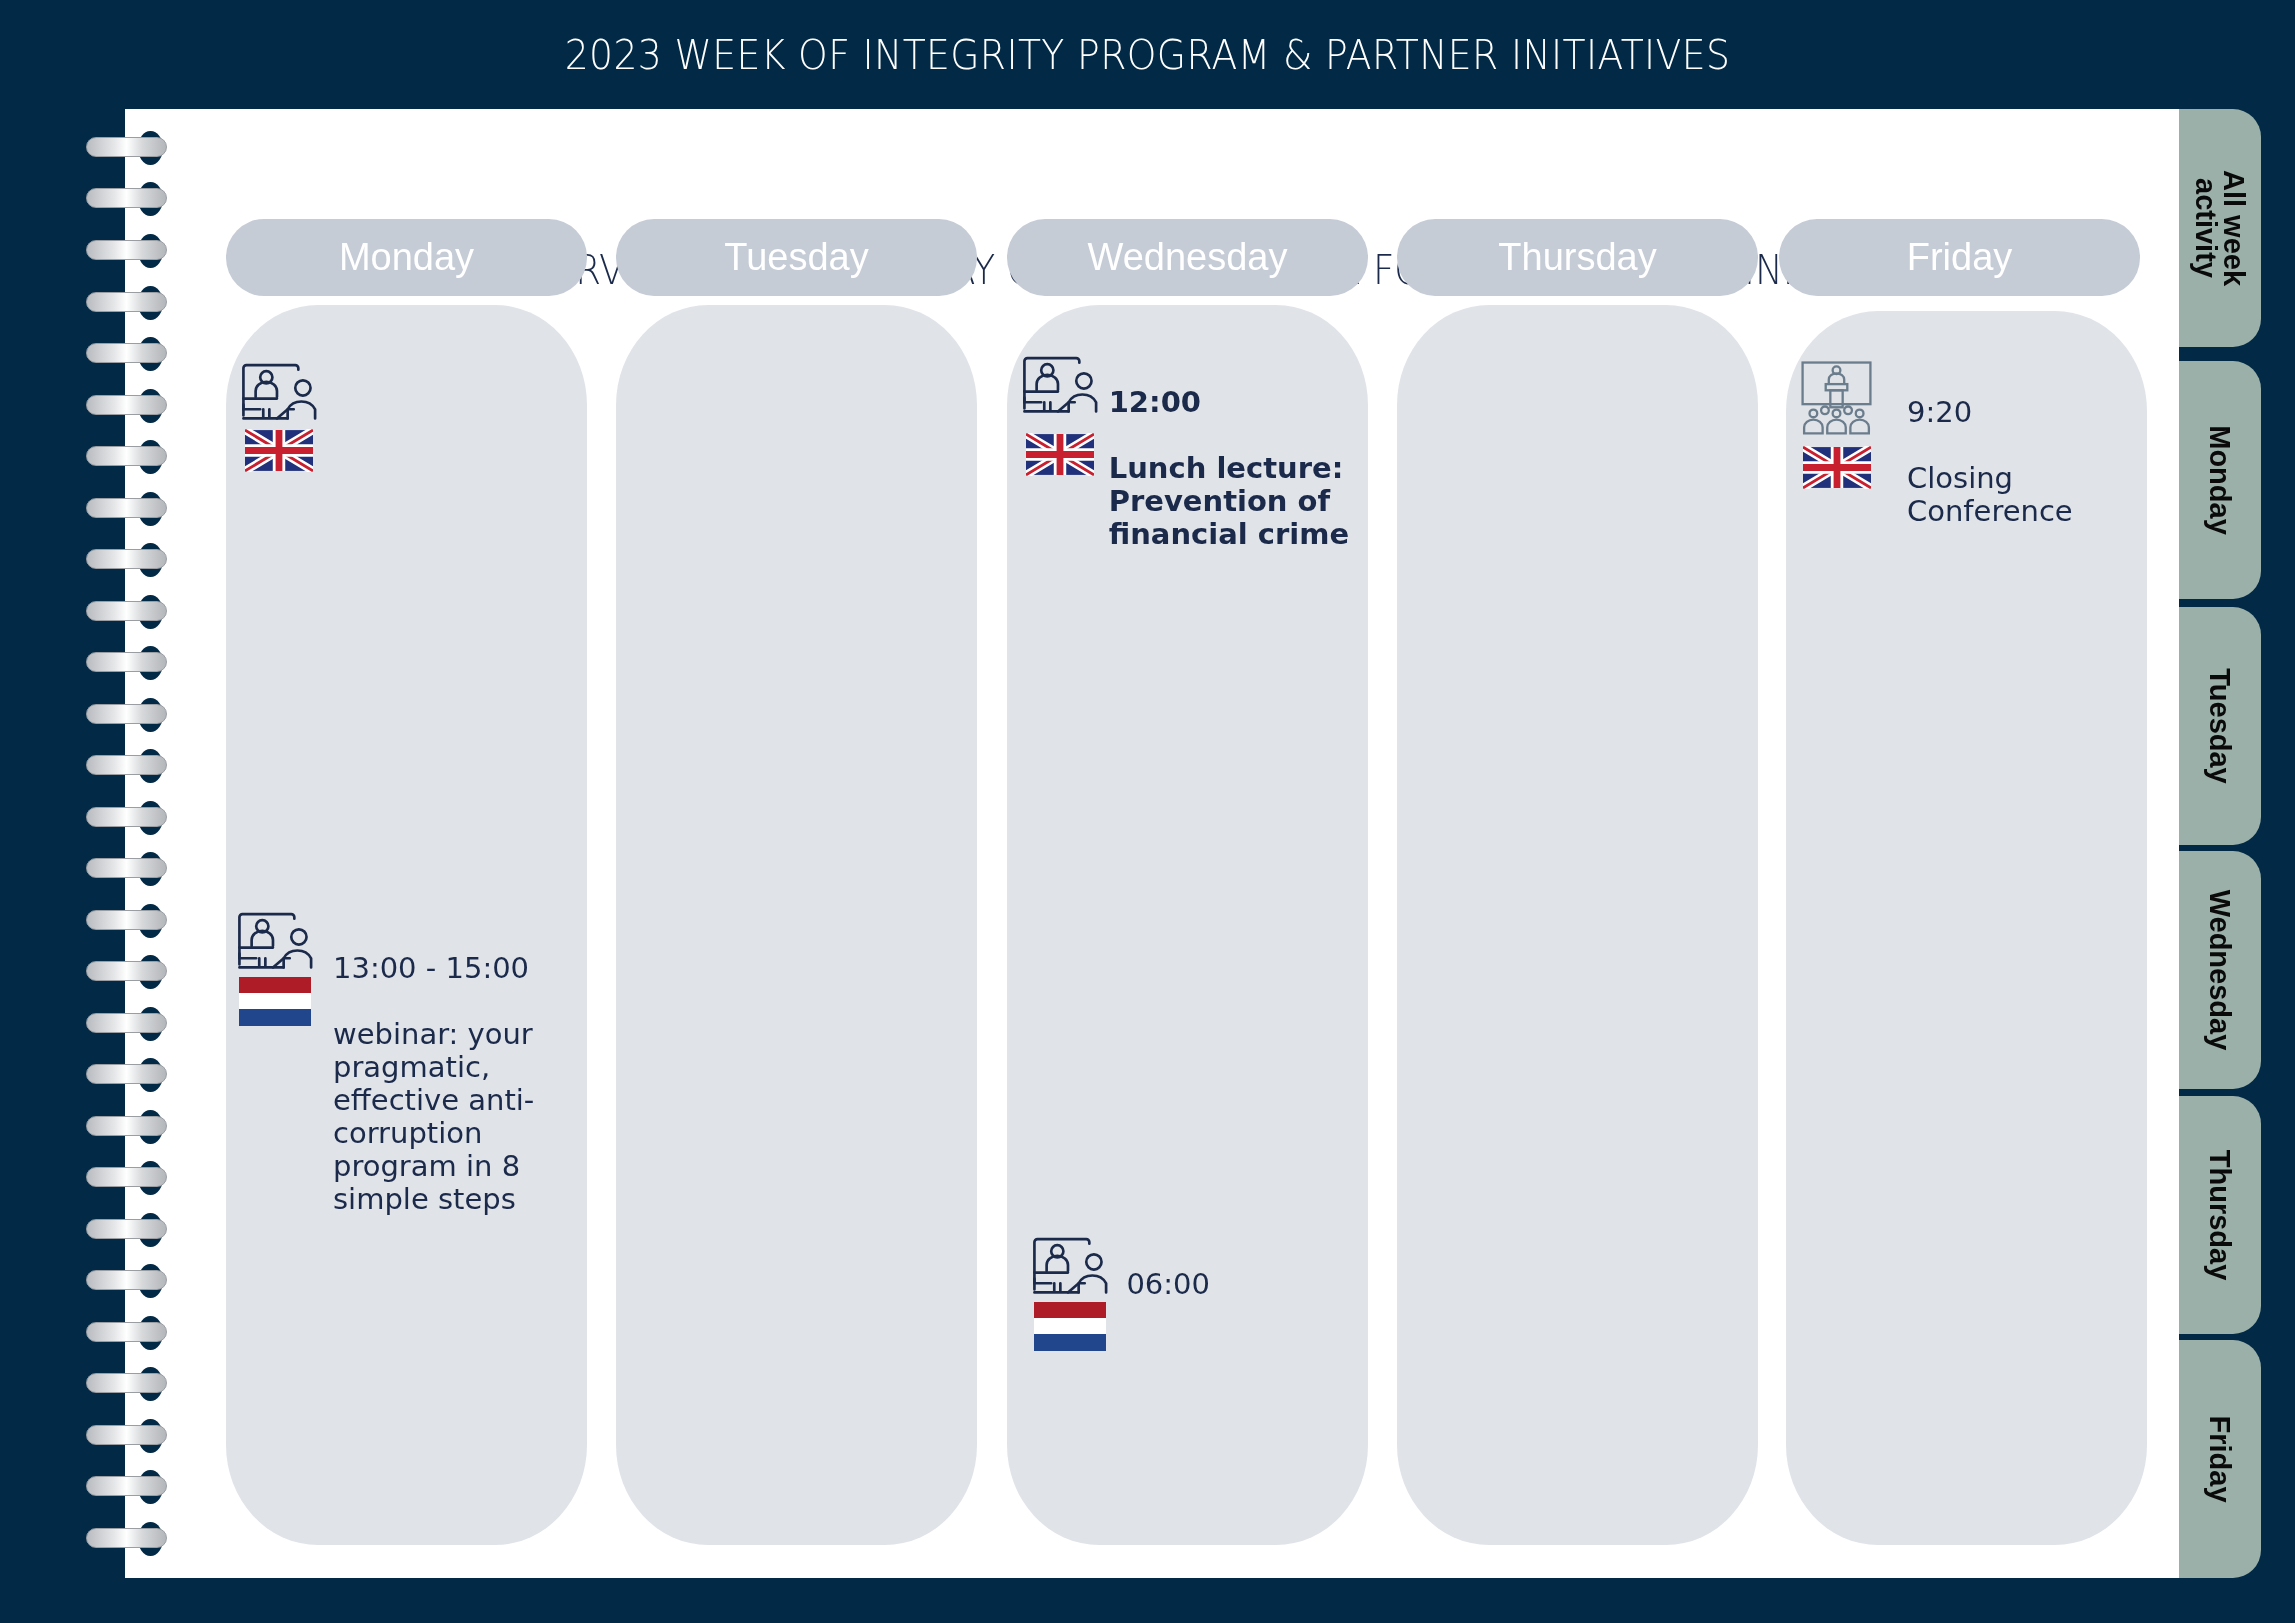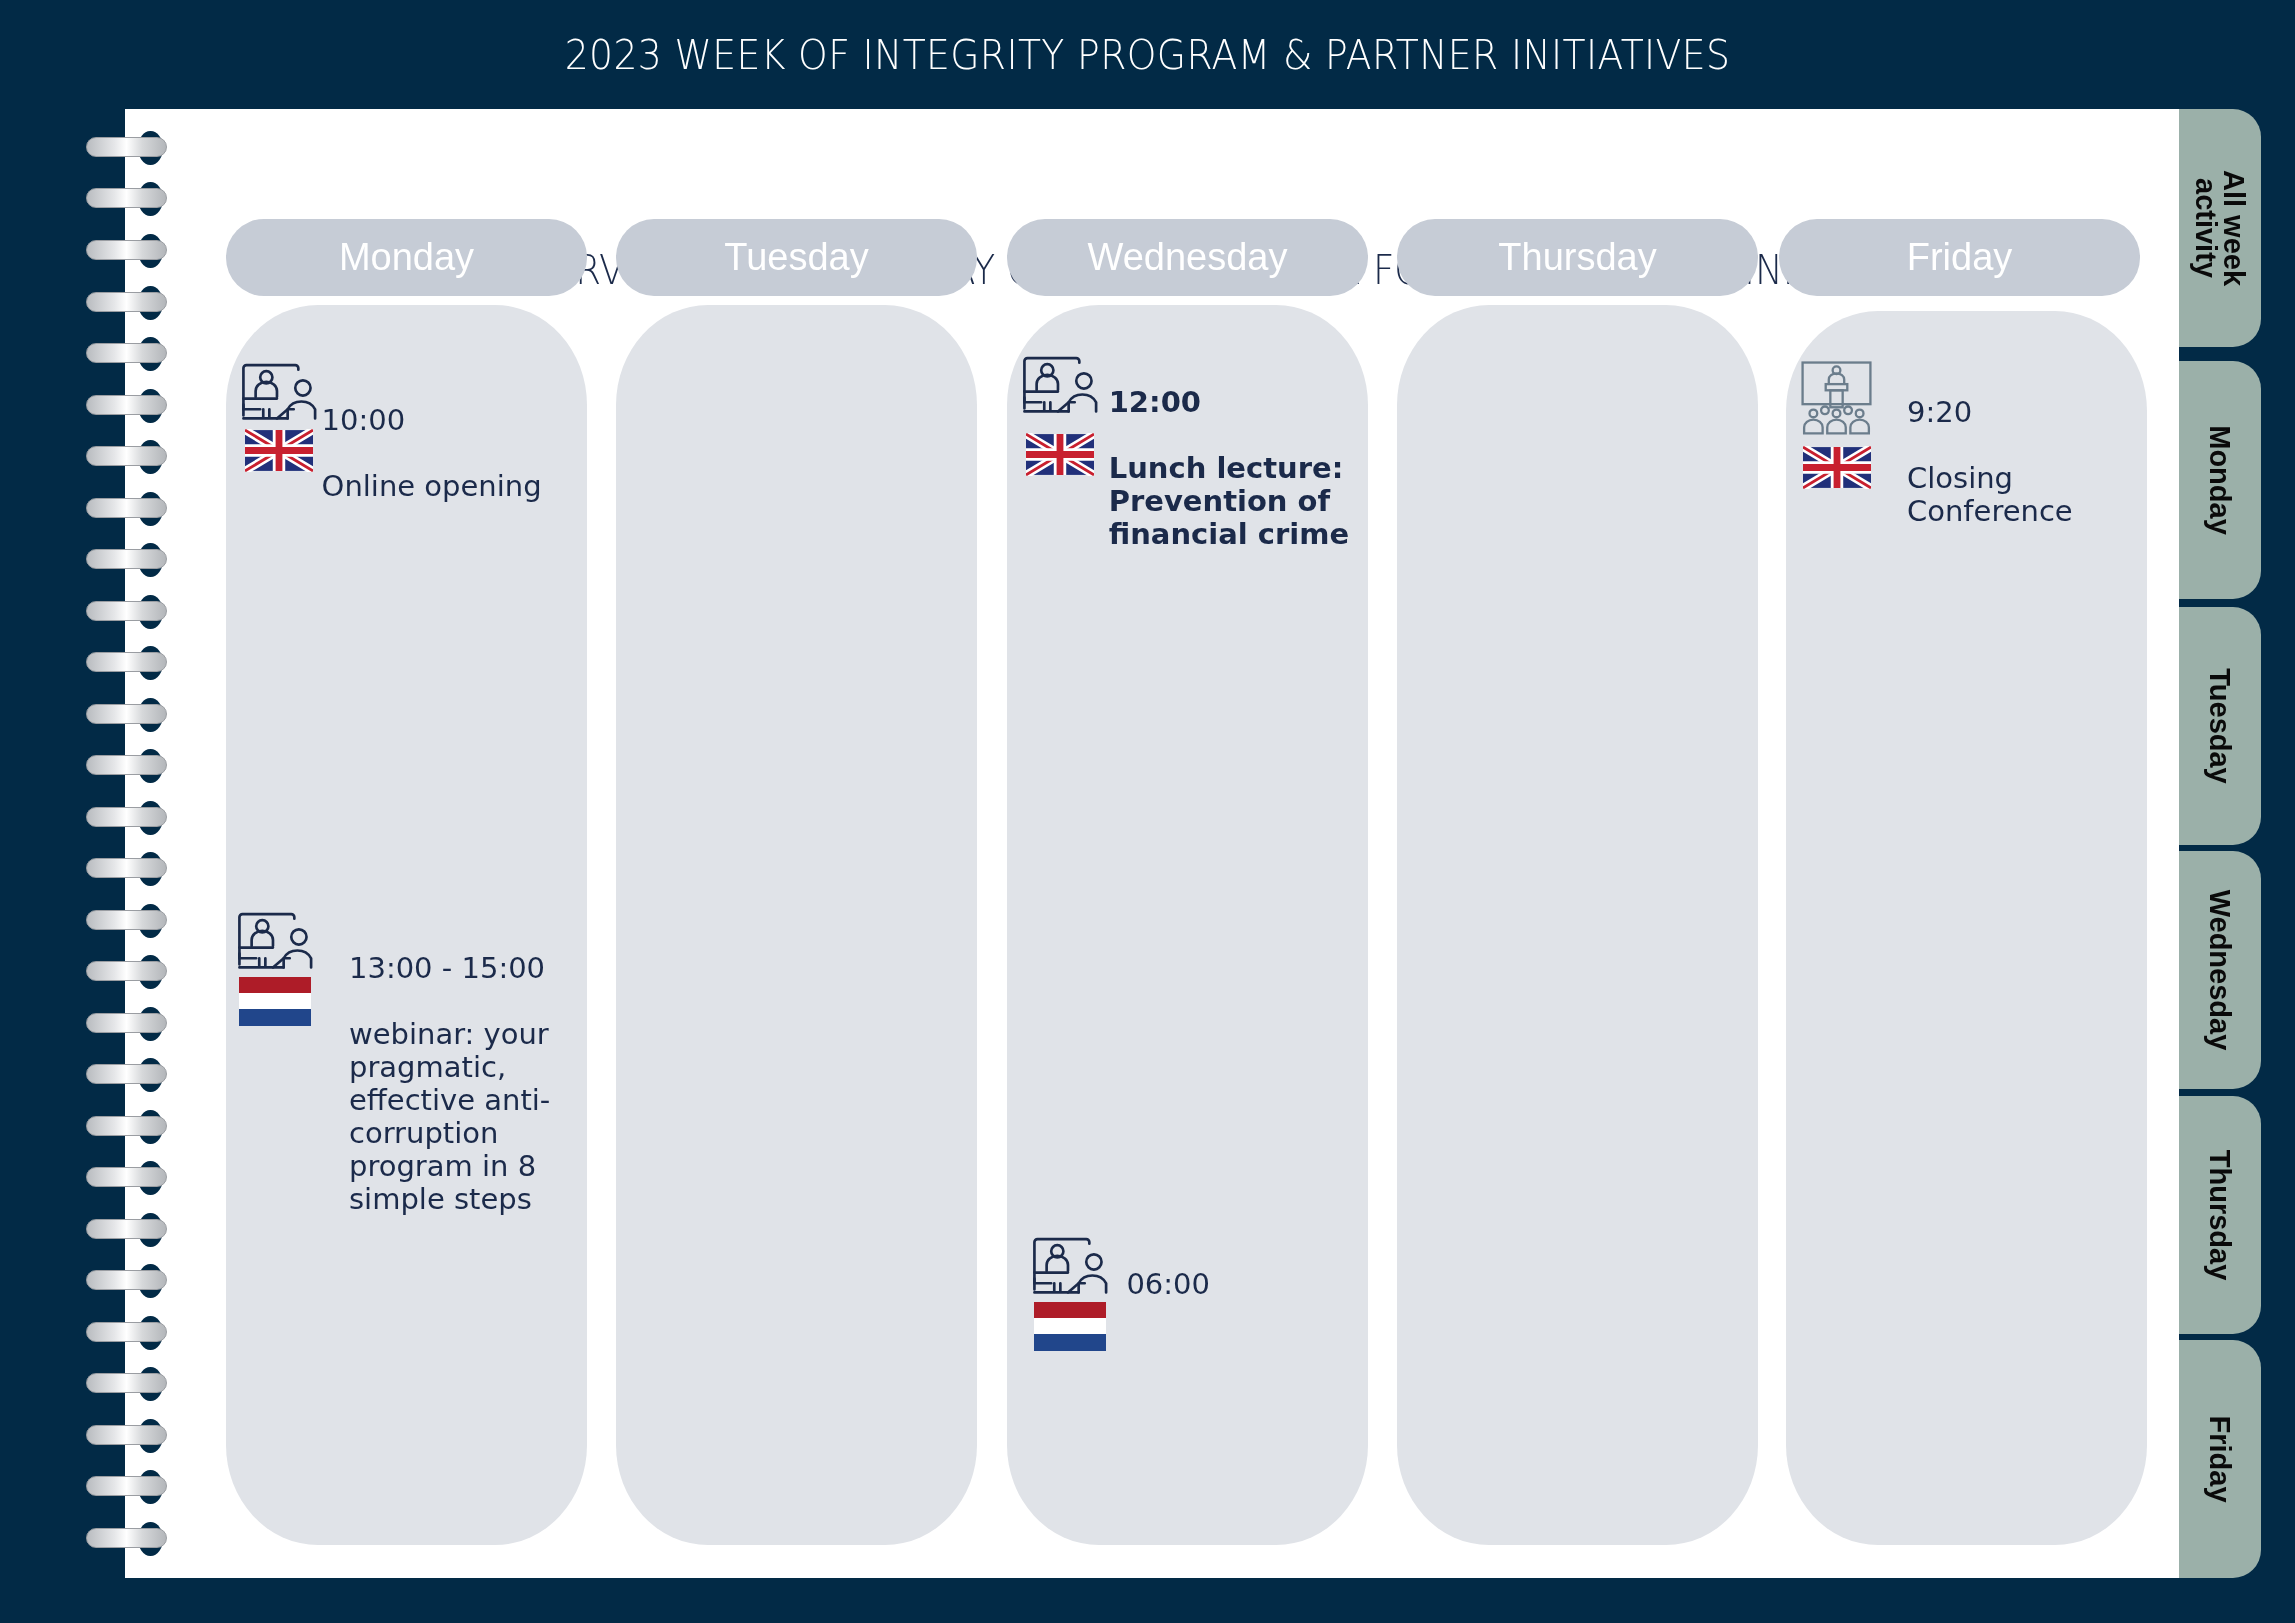--- a/index.html
+++ b/index.html
@@ -107,44 +107,40 @@
         <path d="M48 74 L62 62 H70"></path>
       </svg>
       <svg class="flag-uk" viewBox="0 0 60 36" style="margin-top:6.1px;">
         <rect width="60" height="36" fill="#21307a"></rect>
         <path d="M0 0 L60 36 M60 0 L0 36" stroke="#fff" stroke-width="7"></path>
         <path d="M0 0 L60 36 M60 0 L0 36" stroke="#c8202f" stroke-width="2.5"></path>
         <path d="M30 0 V36 M0 18 H60" stroke="#fff" stroke-width="11"></path>
         <path d="M30 0 V36 M0 18 H60" stroke="#c8202f" stroke-width="6"></path>
       </svg>
     </div>
-    <div class="text" style="margin-left:4.6px;margin-top:9.2px;">
-      <div>10:00</div>
-      <div>Online opening</div>
-    </div>
   </div>
 
   <div class="event" style="left:111px;top:802px;">
     <div class="icons">
       <svg width="77" height="61" viewBox="0 0 100 80" fill="none" stroke="#1b2a4a" stroke-width="3.5" stroke-linecap="round">
         <path d="M4 70 V8 a4 4 0 0 1 4-4 H72 a4 4 0 0 1 4 4 V10"></path>
         <circle cx="34" cy="20" r="8"></circle>
         <path d="M20 46 V38 a14 12 0 0 1 28 0 V46"></path>
         <path d="M4 48 H48 M4 56 V62 H26 M30 62 V74 M38 62 V74 M4 74 H62"></path>
         <circle cx="82" cy="34" r="10"></circle>
         <path d="M62 74 V62 a20 18 0 0 1 36 0 V74"></path>
         <path d="M48 74 L62 62 H70"></path>
       </svg>
       <div class="flag-nl" style="margin-top:4.6px;">
         <span style="background:#ae1c28"></span>
           <span style="background:#ffffff"></span>
           <span style="background:#21468b"></span>
       </div>
     </div>
-    <div class="text" style="margin-left:36px;margin-top:7.7px;">
+    <div class="text" style="margin-left:20px;margin-top:7.7px;">
       <div>13:00 - 15:00</div>
       <div>webinar: your
 pragmatic,
 effective anti-
 corruption
 program in 8
 simple steps</div>
     </div>
   </div>
 

